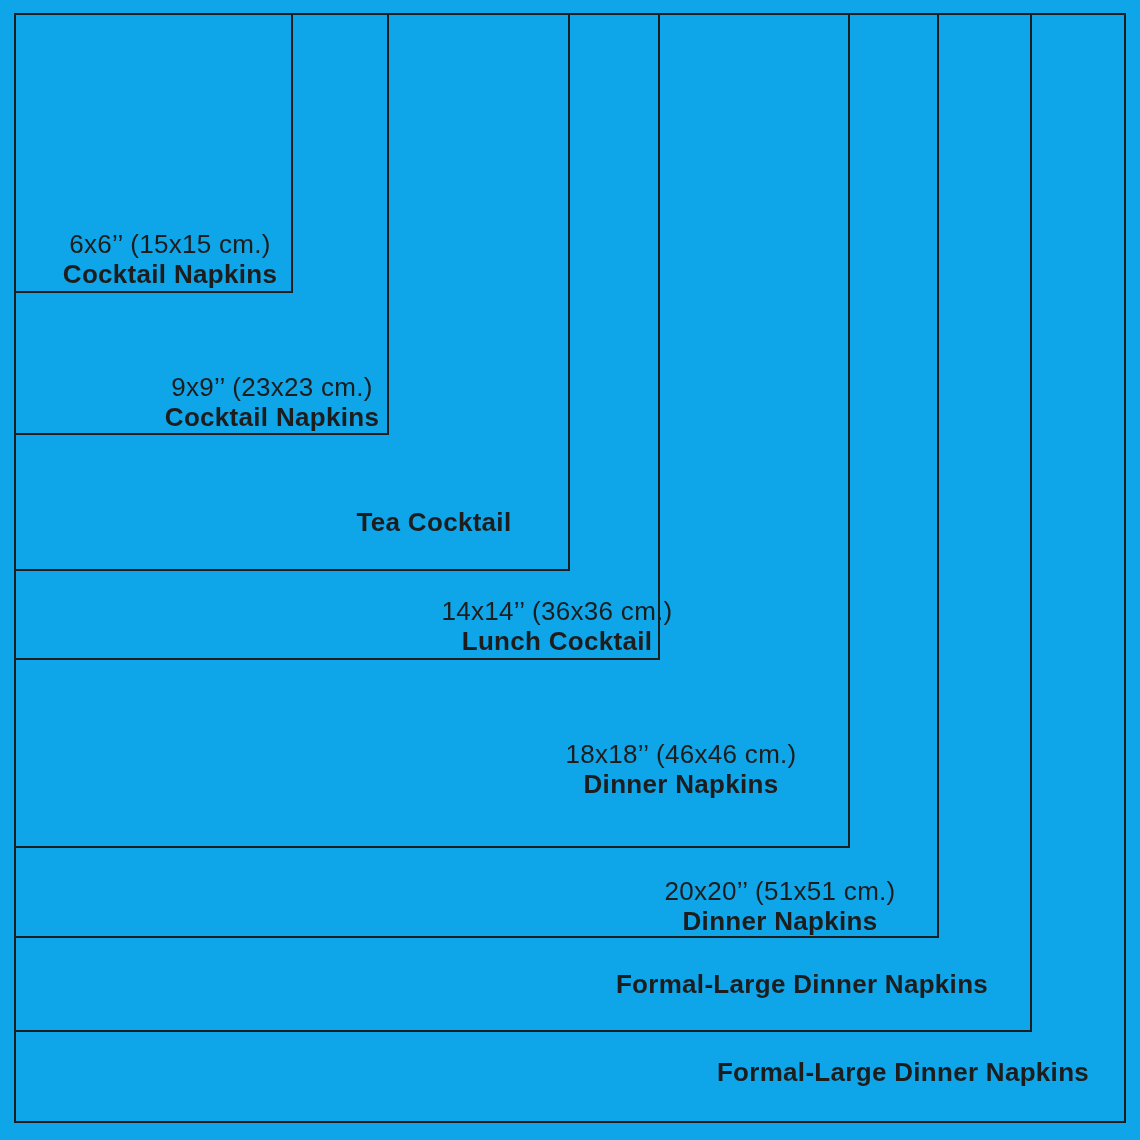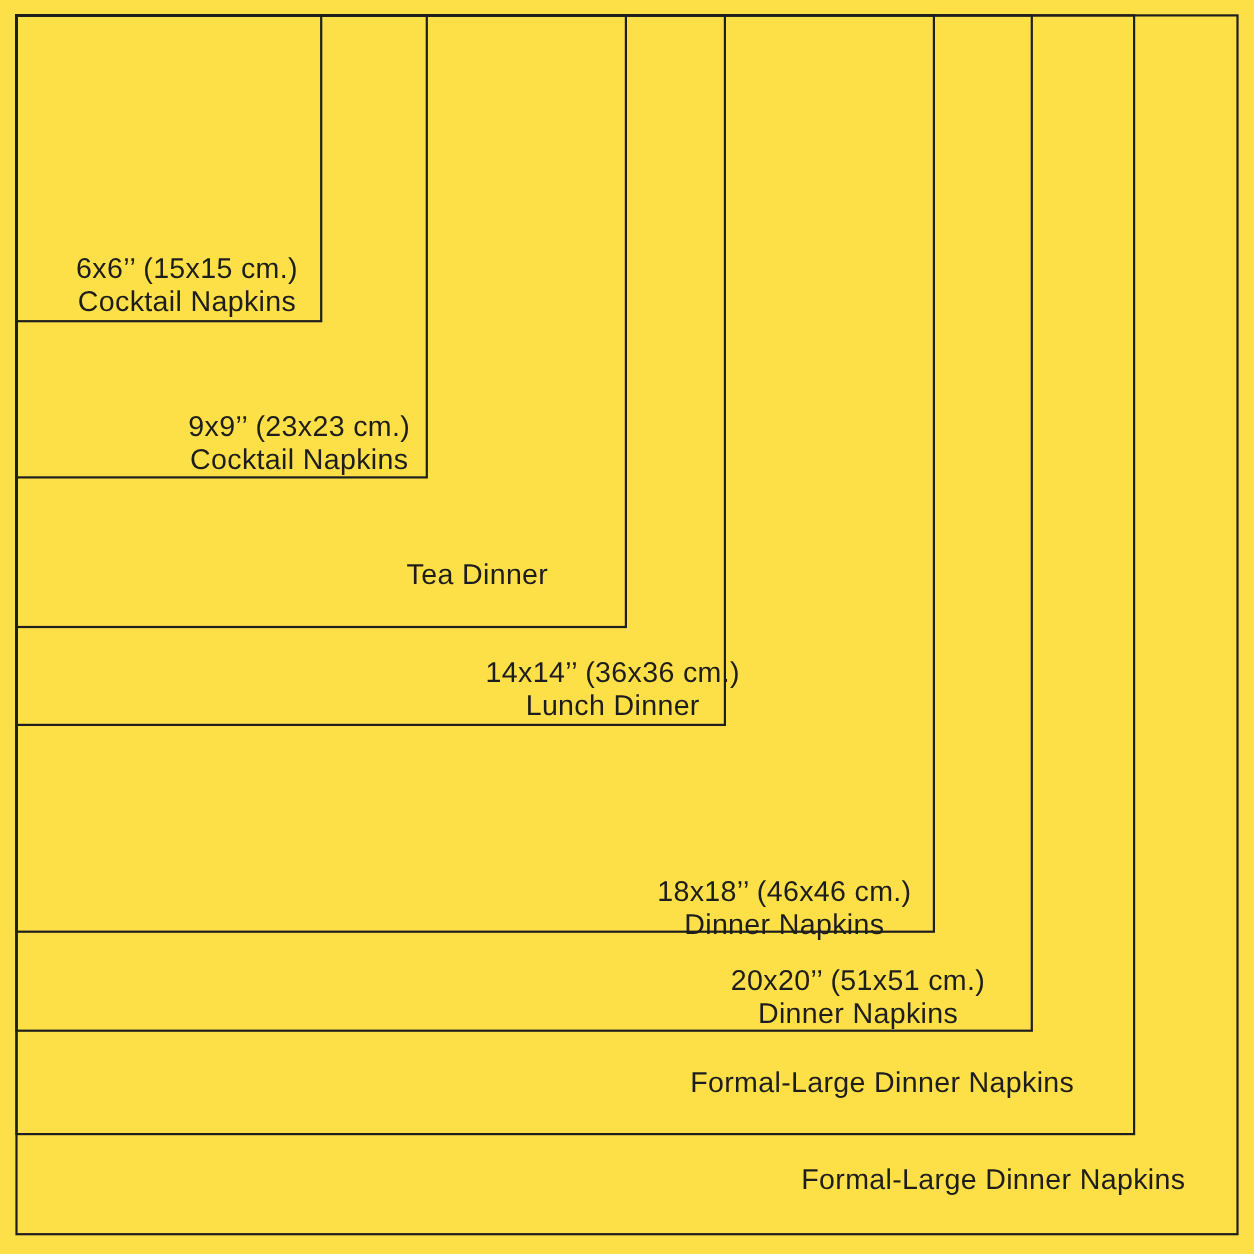--- a/index.html
+++ b/index.html
@@ -4,21 +4,21 @@
 <style>
   html, body {
     margin: 0;
     padding: 0;
     background: #ffffff;
   }
   .canvas {
     position: relative;
     width: 1140px;
     height: 1140px;
-    background: #fde047;
+    background: #0ea5e9;
     overflow: hidden;
     font-family: "Liberation Sans", "DejaVu Sans", sans-serif;
   }
   .rect {
     position: absolute;
     box-sizing: border-box;
     border: 2px solid #1e1e1e;
     background: transparent;
   }
   .label {
@@ -31,21 +31,21 @@
   }
   .size-line {
     display: block;
     font-size: 26px;
     font-weight: 400;
     line-height: 29px;
   }
   .name-line {
     display: block;
     font-size: 26px;
-    font-weight: 400;
+    font-weight: 700;
     line-height: 30px;
   }
 </style>
 </head>
 <body>
 
 <div class="canvas">
 
   <div class="rect" style="left:14px; top:13px; width:279px;  height:280px;"></div>
   <div class="rect" style="left:14px; top:13px; width:375px;  height:422px;"></div>
@@ -60,29 +60,29 @@
     <span class="size-line">6x6’’ (15x15 cm.)</span>
     <span class="name-line">Cocktail Napkins</span>
   </div>
 
   <div class="label" style="left:272px; top:373px;">
     <span class="size-line">9x9’’ (23x23 cm.)</span>
     <span class="name-line">Cocktail Napkins</span>
   </div>
 
   <div class="label" style="left:434px; top:507px;">
-    <span class="name-line">Tea Dinner</span>
+    <span class="name-line">Tea Cocktail</span>
   </div>
 
   <div class="label" style="left:509px; top:597px;margin-left:48px;">
     <span class="size-line">14x14’’ (36x36 cm.)</span>
-    <span class="name-line">Lunch Dinner</span>
+    <span class="name-line">Lunch Cocktail</span>
   </div>
 
-  <div class="label" style="left:681px; top:796px;margin-left:32px;">
+  <div class="label" style="left:681px; top:740px;">
     <span class="size-line">18x18’’ (46x46 cm.)</span>
     <span class="name-line">Dinner Napkins</span>
   </div>
 
   <div class="label" style="left:780px; top:877px;">
     <span class="size-line">20x20’’ (51x51 cm.)</span>
     <span class="name-line">Dinner Napkins</span>
   </div>
 
   <div class="label" style="left:802px; top:969px;">

